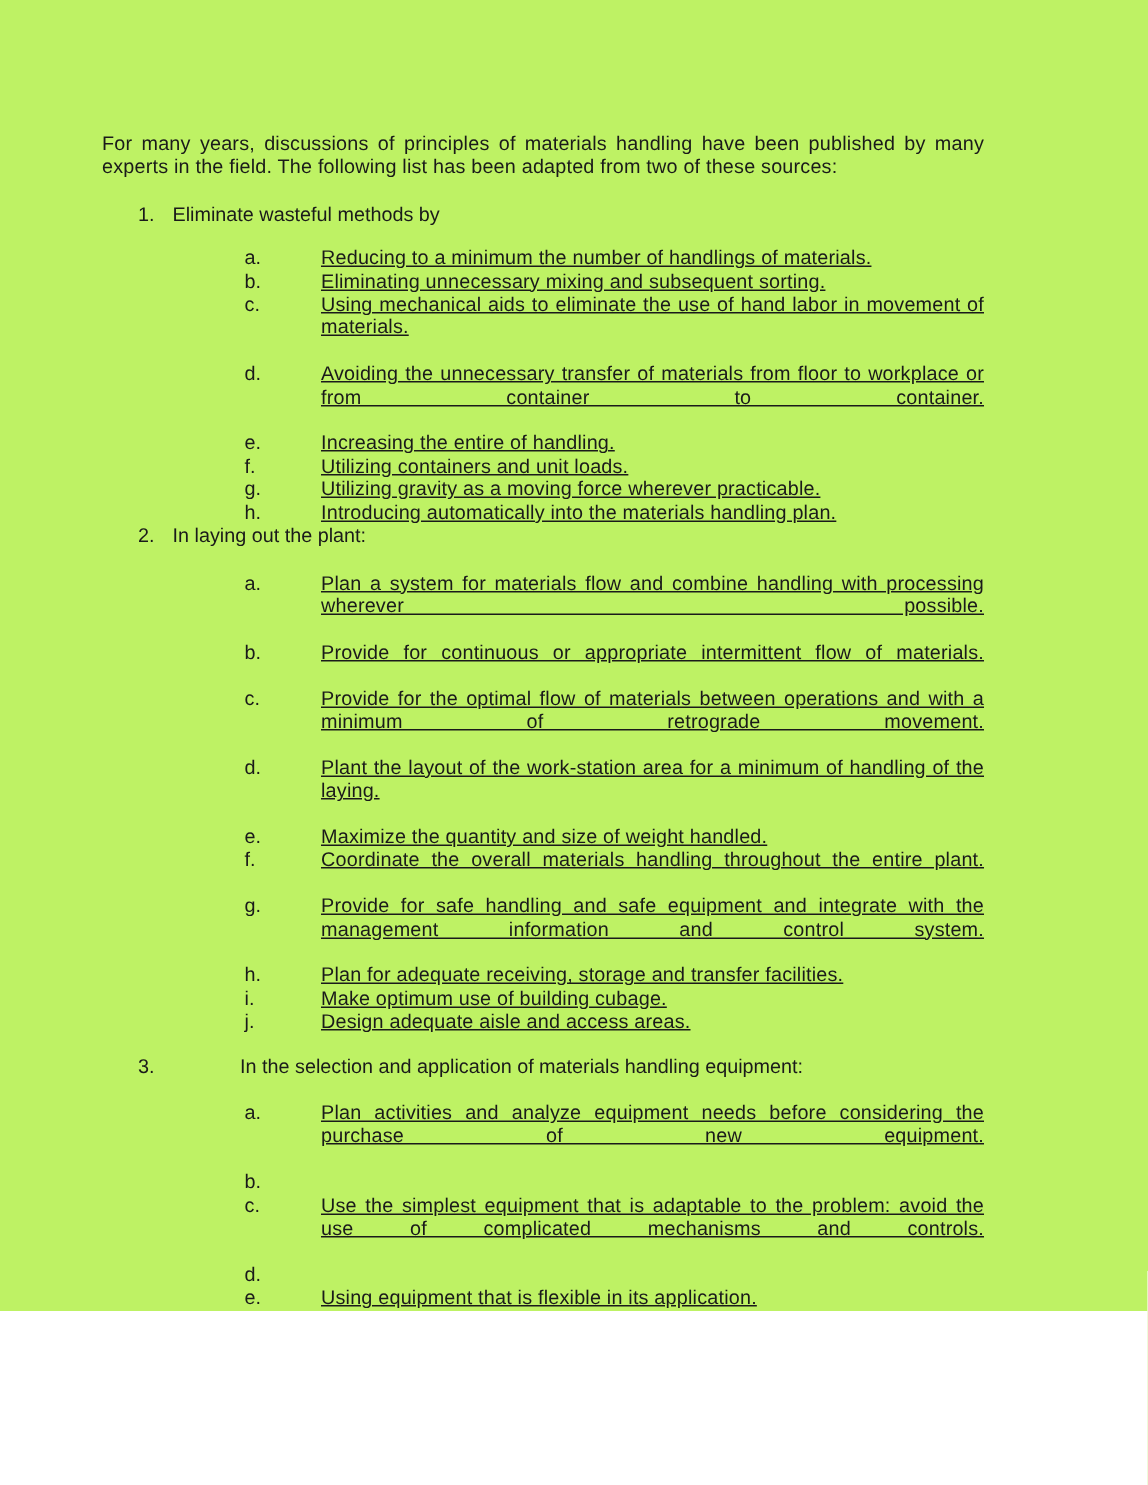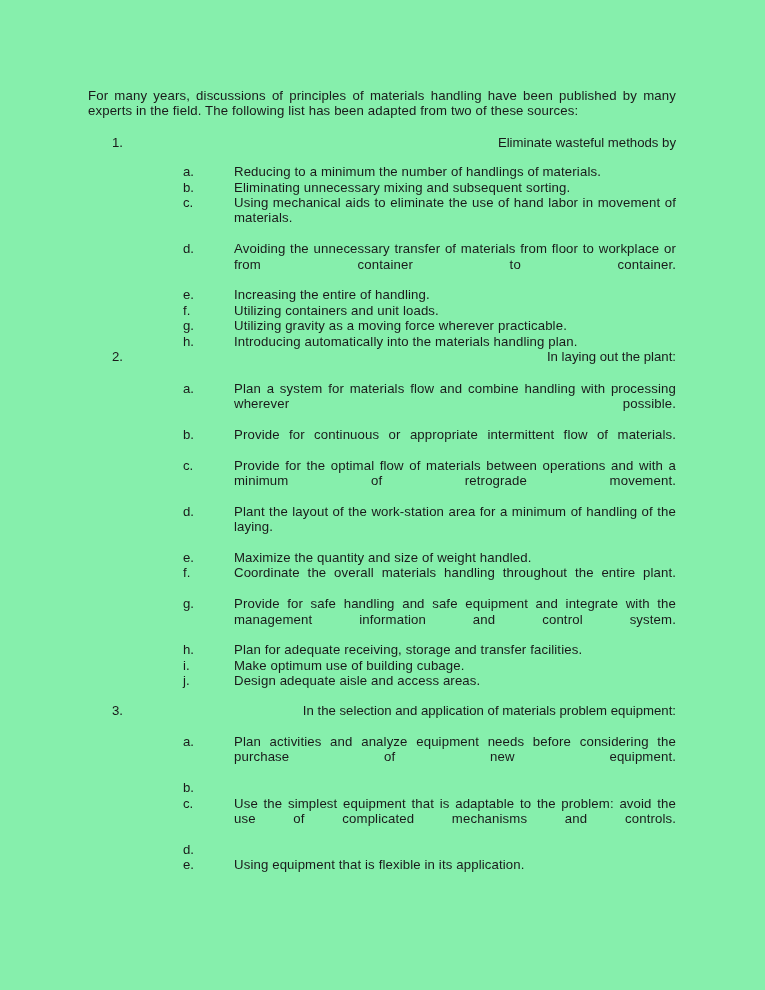--- a/index.html
+++ b/index.html
@@ -10,24 +10,24 @@
   body {
     width: 765px;
     height: 990px;
     font-family: "Liberation Sans", sans-serif;
     color: #1a1a1a;
     -webkit-font-smoothing: antialiased;
   }
   .page {
     position: relative;
     width: 765px;
-    height: 990px;
-    background: #86efac;
+    height: 874px;
+    background: #bef264;
     box-sizing: border-box;
-    padding: 88px 89px 0 88px;
+    padding: 88px 89px 0 68px;
   }
   .doc-body {
     width: 588px;
   }
   .intro {
     font-size: 13.2px;
     line-height: 15.4px;
     text-align: justify;
     text-justify: inter-word;
     margin: 0 0 16px 0;
@@ -49,21 +49,20 @@
   }
   .num-item.style-b {
     padding-left: 24px;
   }
   .num-item.style-b .marker {
     width: 68px;
     flex: 0 0 68px;
   }
   .num-item .num-text {
     flex: 1 1 auto;
-    text-align: right;
   }
   
   .sub-list {
     margin: 0;
     padding: 0;
     list-style: none;
   }
   .sub-item {
     display: flex;
     font-size: 13.2px;
@@ -72,20 +71,21 @@
   }
   .sub-item .marker {
     flex: 0 0 51px;
     width: 51px;
   }
   .sub-item .sub-text {
     flex: 1 1 auto;
     text-align: justify;
     text-justify: inter-word;
     letter-spacing: 0.01em;
+    text-decoration: underline;
   }
   .sub-item .sub-text::after {
     content: "";
     display: inline-block;
     width: 100%;
   }
   .sub-item.no-justify .sub-text {
     text-align: left;
   }
   .sub-item.no-justify .sub-text::after {
@@ -187,21 +187,21 @@
       <li class="sub-item no-justify">
         <span class="marker">j.</span>
         <span class="sub-text">Design adequate aisle and access areas.</span>
       </li>
     </ul>
 
     <div class="gap-md"></div>
 
     <div class="num-item style-b">
       <span class="marker">3.</span>
-      <span class="num-text">In the selection and application of materials problem equipment:</span>
+      <span class="num-text">In the selection and application of materials handling equipment:</span>
     </div>
     <div class="gap-lg"></div>
     <ul class="sub-list">
       <li class="sub-item">
         <span class="marker">a.</span>
         <span class="sub-text">Plan activities and analyze equipment needs before considering the purchase of new equipment.</span>
       </li>
       <li class="sub-item no-justify">
         <span class="marker">b.</span>
       </li>

